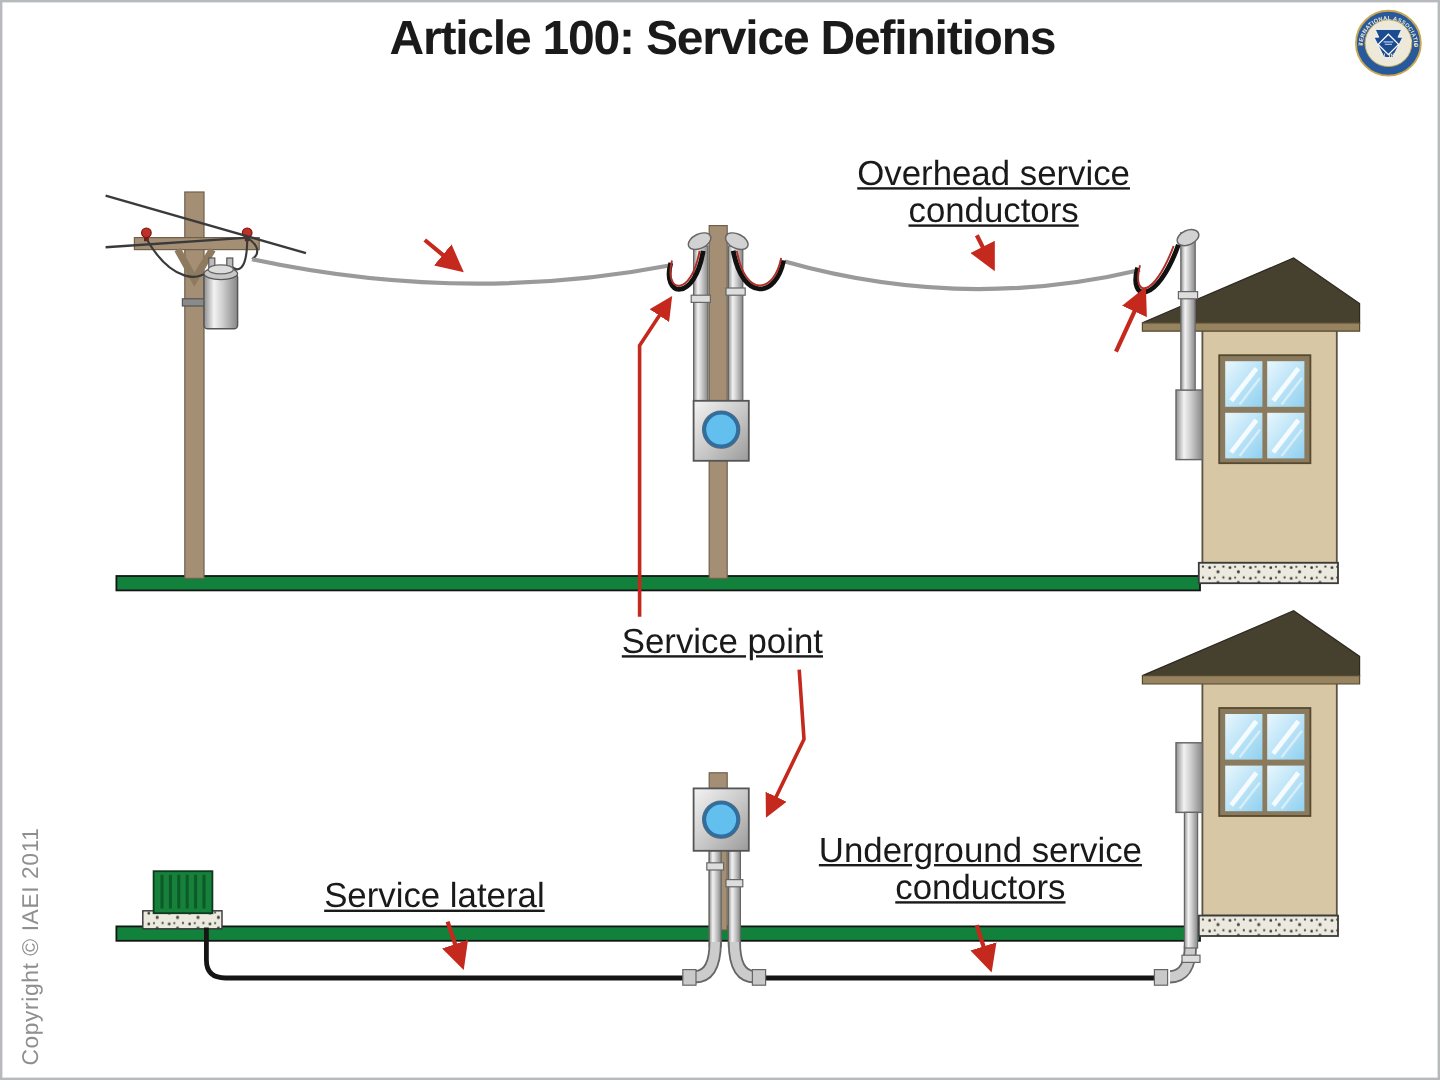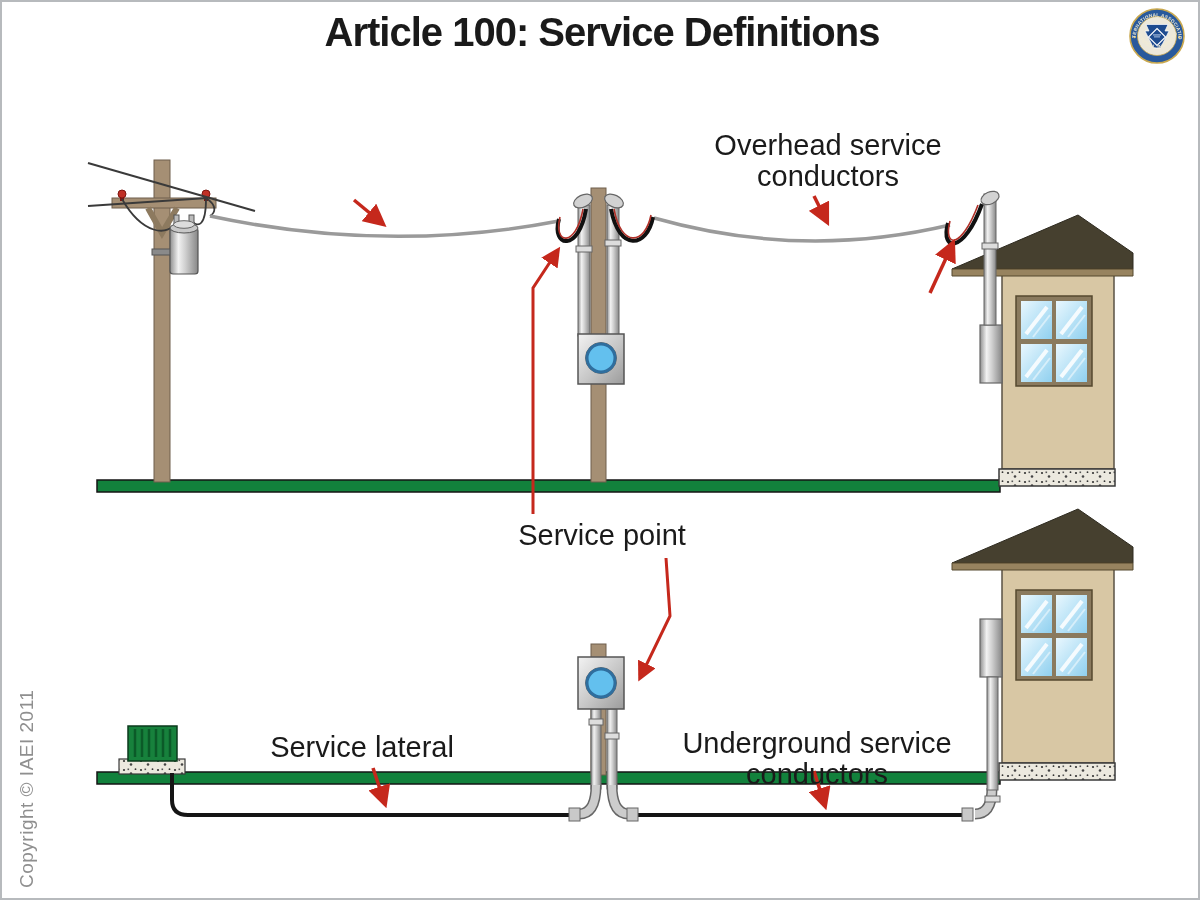--- a/index.html
+++ b/index.html
@@ -7,21 +7,21 @@
     --roof-brown:#46402f; --arrow-red:#c5281c; --wire-gray:#9a9a9a;
     --meter-blue:#63c0ee; --logo-blue:#28599c; --text-dark:#1a1a1a; --copyright-gray:#8f8f8f;
   }
   html,body{margin:0;padding:0;background:#fff;}
   .page{position:relative;width:1200px;height:900px;background:#fff;overflow:hidden;
         border:2px solid #b7babd;box-sizing:border-box;
         font-family:"Liberation Sans","DejaVu Sans",sans-serif;}
   .title{position:absolute;left:4px;right:0;top:8px;text-align:center;font-size:40px;
          font-weight:bold;letter-spacing:-1px;color:var(--text-dark);}
   .lbl{position:absolute;font-size:29px;color:var(--text-dark);text-align:center;
-       white-space:pre-line;line-height:31px;}
+       white-space:pre-line;line-height:31px;text-decoration:underline;}
   .copyright{position:absolute;left:14px;top:886px;transform:rotate(-90deg);
              transform-origin:0 0;font-size:19px;color:var(--copyright-gray);
              width:270px;letter-spacing:.5px;}
   .diagram{position:absolute;left:0;top:0;width:1200px;height:900px;}
   .logo{position:absolute;left:1126px;top:5px;width:58px;height:58px;}
 </style>
 </head>
 <body>
 
 <div class="page">
@@ -222,17 +222,17 @@
       <polyline points="664,556 668,614 638,676" stroke-width="3" marker-end="url(#arw)"></polyline>
       <line x1="371" y1="766" x2="383" y2="802" marker-end="url(#arw)"></line>
       <line x1="812" y1="769" x2="823" y2="804" marker-end="url(#arw)"></line>
     </g>
   </svg>
 
   <div class="lbl" style="left:696px;top:128px;width:260px;">Overhead service
 conductors</div>
   <div class="lbl" style="left:255px;top:730px;width:210px;">Service lateral</div>
   <div class="lbl" style="left:500px;top:518px;width:200px;">Service point</div>
-  <div class="lbl" style="left:655px;top:726px;width:320px;">Underground service
+  <div class="lbl" style="left:655px;top:692px;width:320px;">Underground service
 conductors</div>
 
   <div class="copyright">Copyright © IAEI 2011</div>
 </div>
 
 </body></html>

